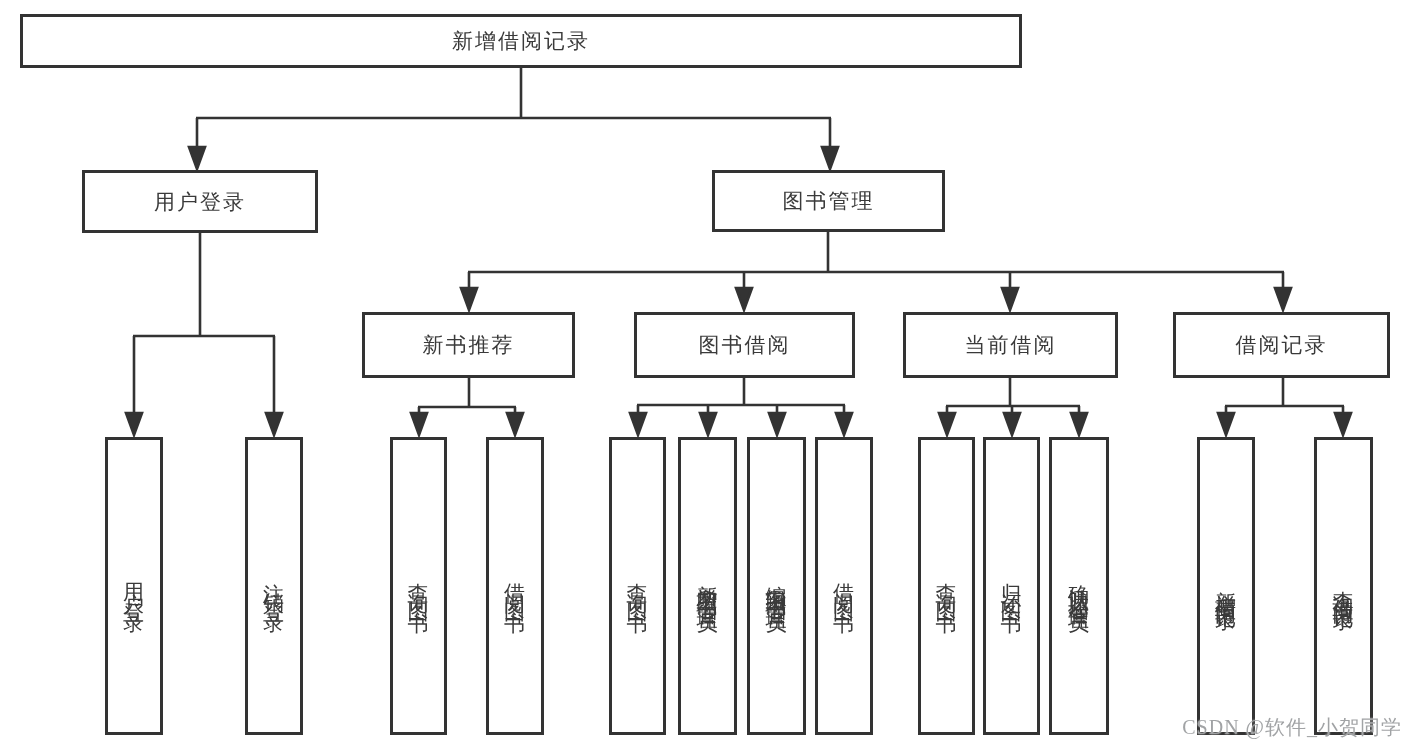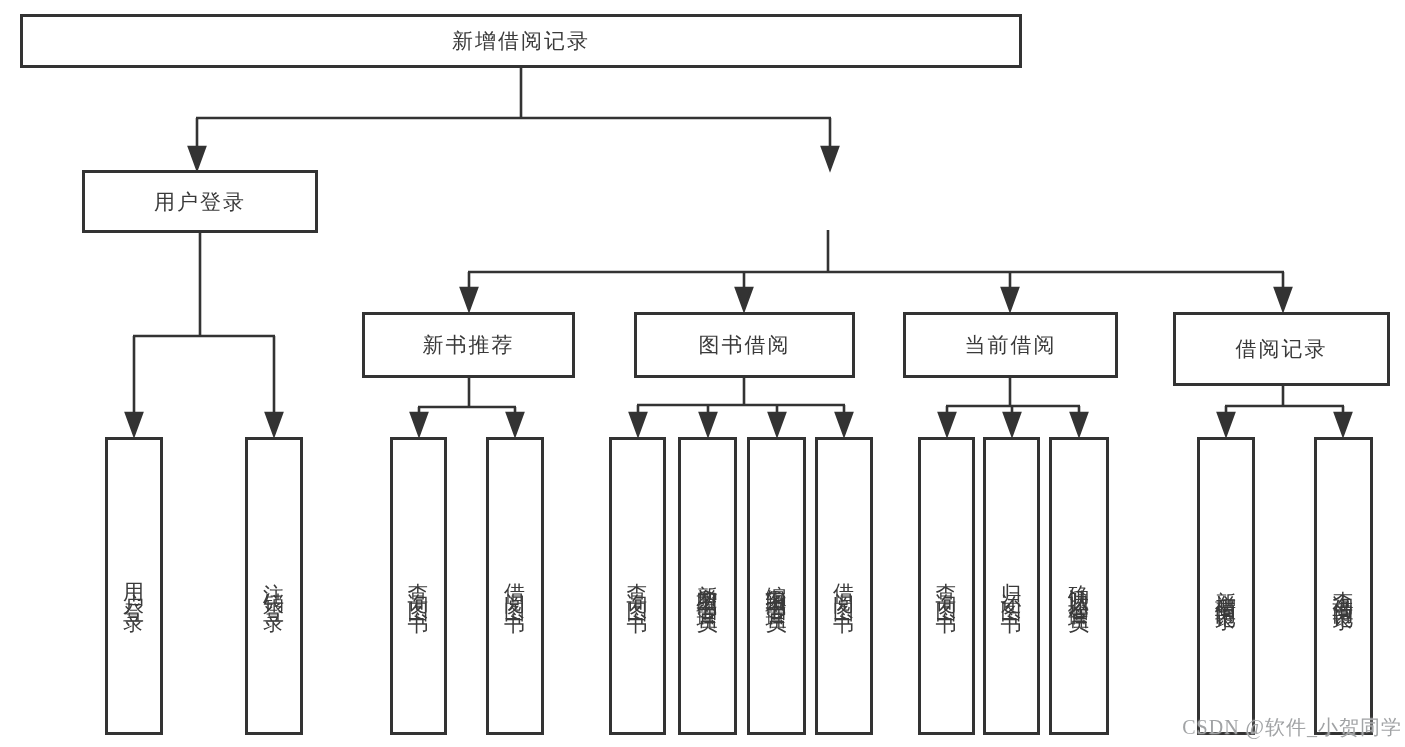--- a/index.html
+++ b/index.html
@@ -141,25 +141,26 @@
         <line x1="1343" y1="406" x2="1343" y2="416"></line>
         <polygon points="1218,413 1234,413 1226,435"></polygon>
         <polygon points="1335,413 1351,413 1343,435"></polygon>
       </g>
     </g>
   </svg>
 
   <div class="node hnode" style="left:20px; top:14px; width:1002px; height:54px;">新增借阅记录</div>
 
   <div class="node hnode" style="left:82px; top:170px; width:236px; height:63px;">用户登录</div>
+  <div class="node hnode" style="left:712px; top:170px; width:233px; height:62px;">图书管理</div>
 
   <div class="node hnode" style="left:362px; top:312px; width:213px; height:66px;">新书推荐</div>
   <div class="node hnode" style="left:634px; top:312px; width:221px; height:66px;">图书借阅</div>
   <div class="node hnode" style="left:903px; top:312px; width:215px; height:66px;">当前借阅</div>
-  <div class="node hnode" style="left:1173px; top:312px; width:217px; height:74px;">借阅记录</div>
+  <div class="node hnode" style="left:1173px; top:312px; width:217px; height:66px;">借阅记录</div>
 
   <div class="node vnode" style="left:105px; top:437px; width:58px; height:298px;">
     <span class="vtext">用户登录</span>
   </div>
   <div class="node vnode" style="left:245px; top:437px; width:58px; height:298px;">
     <span class="vtext">注销登录</span>
   </div>
 
   <div class="node vnode" style="left:390px; top:437px; width:57px; height:298px;">
     <span class="vtext">查询图书</span>

